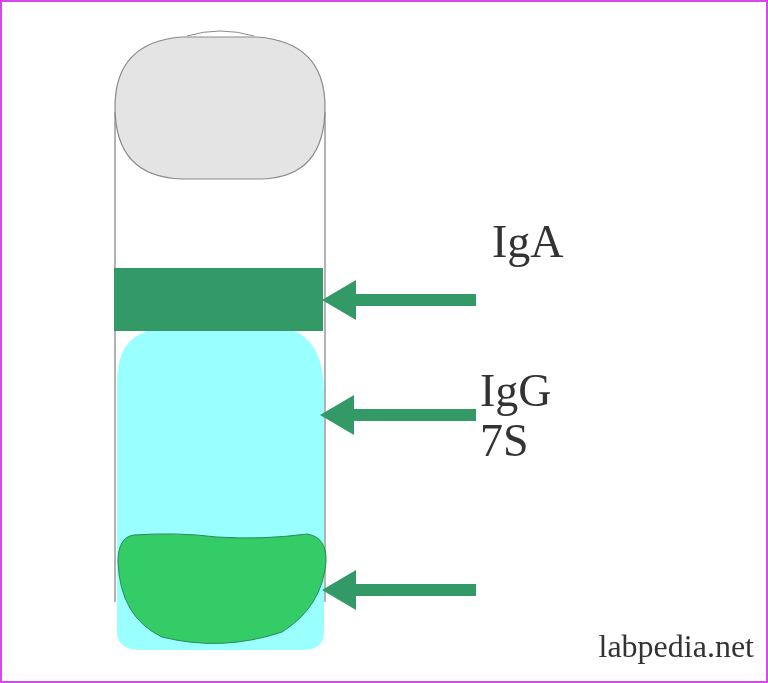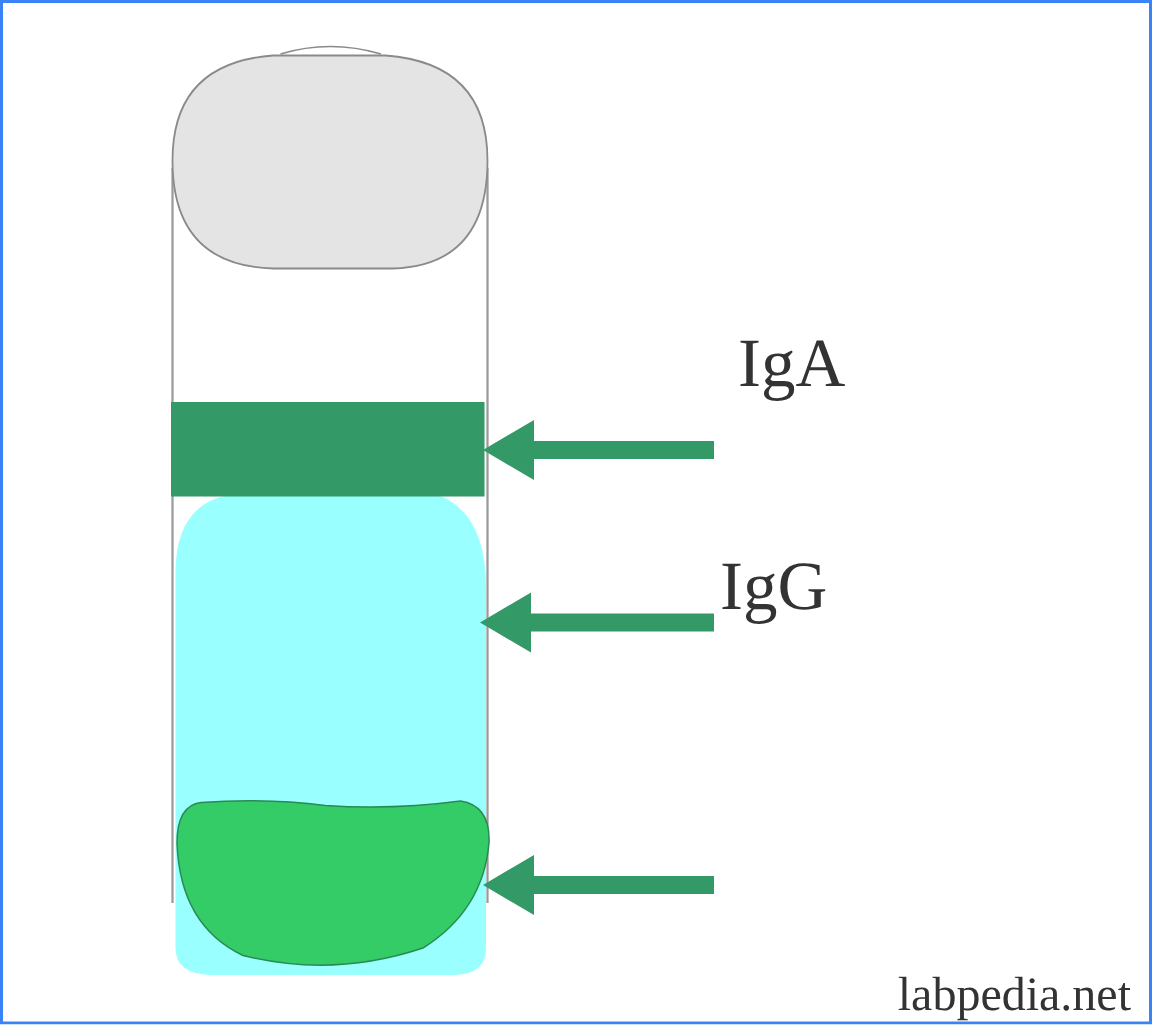--- a/index.html
+++ b/index.html
@@ -1,36 +1,36 @@
 <!DOCTYPE html>
 <html><head>
 <meta charset="utf-8">
 <style>
   html, body { margin: 0; padding: 0; background: #ffffff; }
   .frame {
     position: relative;
     width: 768px; height: 683px;
     box-sizing: border-box;
-    border: 2px solid #3b82f6;
+    border: 2px solid #d946ef;
     background: #ffffff;
     overflow: hidden;
   }
   svg.diagram { position: absolute; left: 0; top: 0; }
   .label {
     position: absolute;
     font-family: "Liberation Serif", serif;
     color: #333333;
     font-size: 46px;
     line-height: 50px;
     white-space: nowrap;
   }
   .label .line { display: block; }
   .watermark {
     position: absolute;
-    right: 12px; bottom: 0;
+    right: 12px; bottom: 16px;
     font-family: "Liberation Serif", serif;
     font-size: 32px;
     color: #333333;
   }
 </style>
 </head>
 <body>
 
 <div class="frame">
   <svg class="diagram" width="768" height="683" viewBox="0 0 768 683">
@@ -64,17 +64,18 @@
       <polygon points="320,588 354,568 354,608" fill="#339966"></polygon>
     </g>
   </svg>
 
   <div class="label" style="left:490px; top:215px;">
     <span class="line">IgA</span>
   </div>
 
   <div class="label" style="left:478px; top:364px;">
     <span class="line">IgG</span>
+    <span class="line">7S</span>
   </div>
 
 
   <div class="watermark">labpedia.net</div>
 </div>
 
 </body></html>

